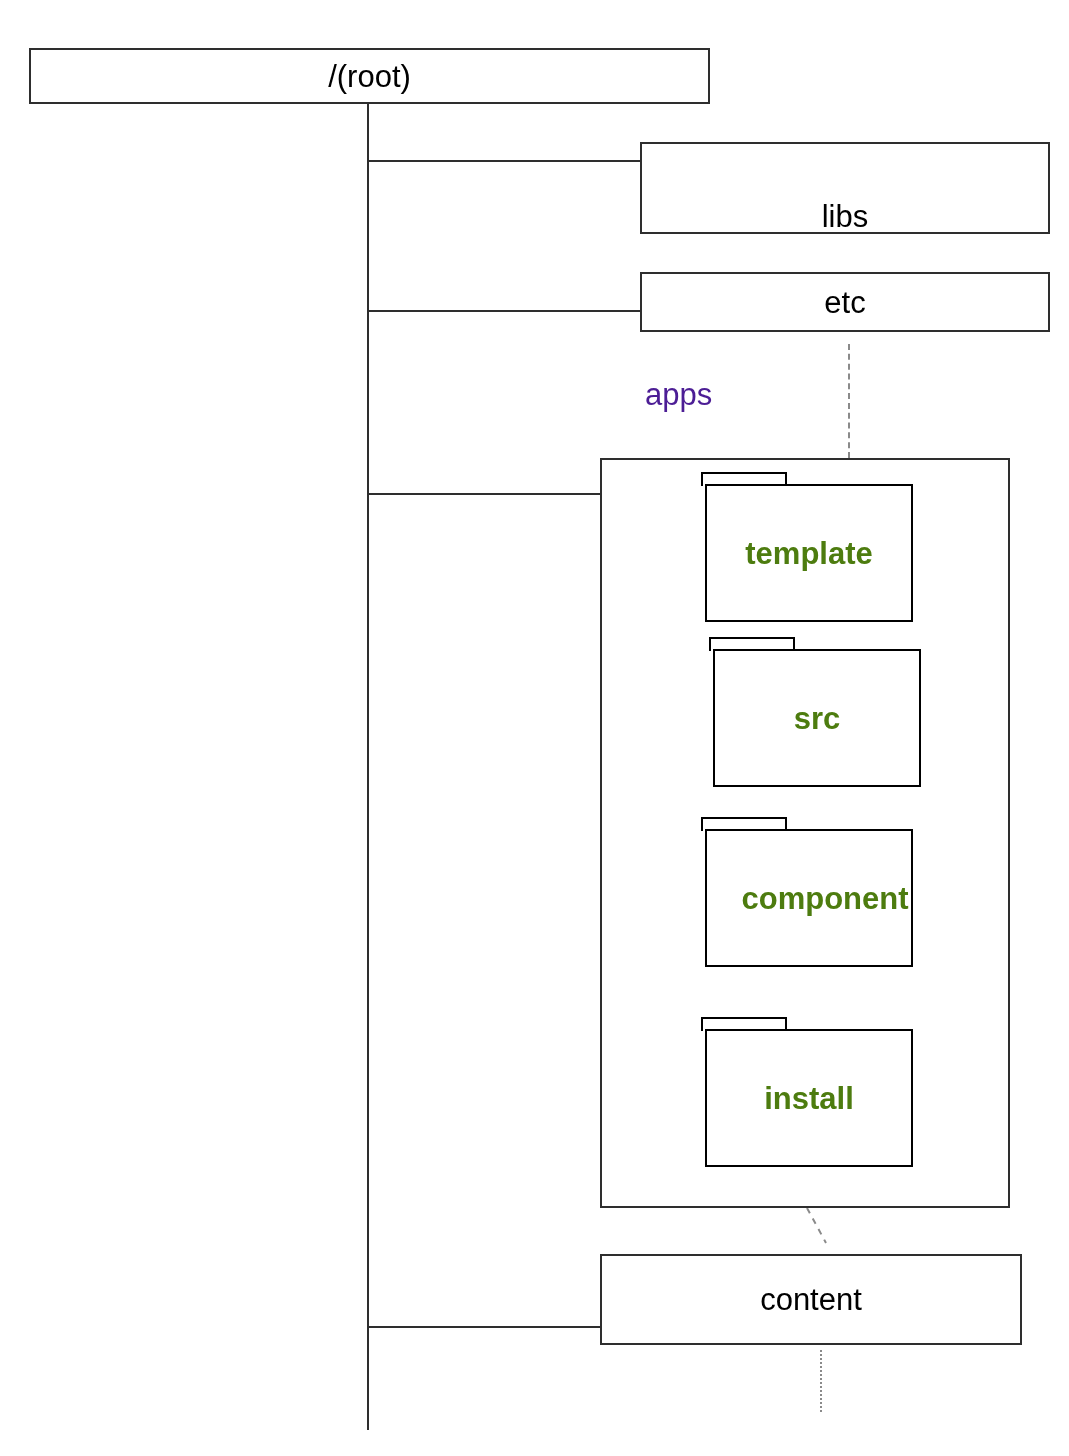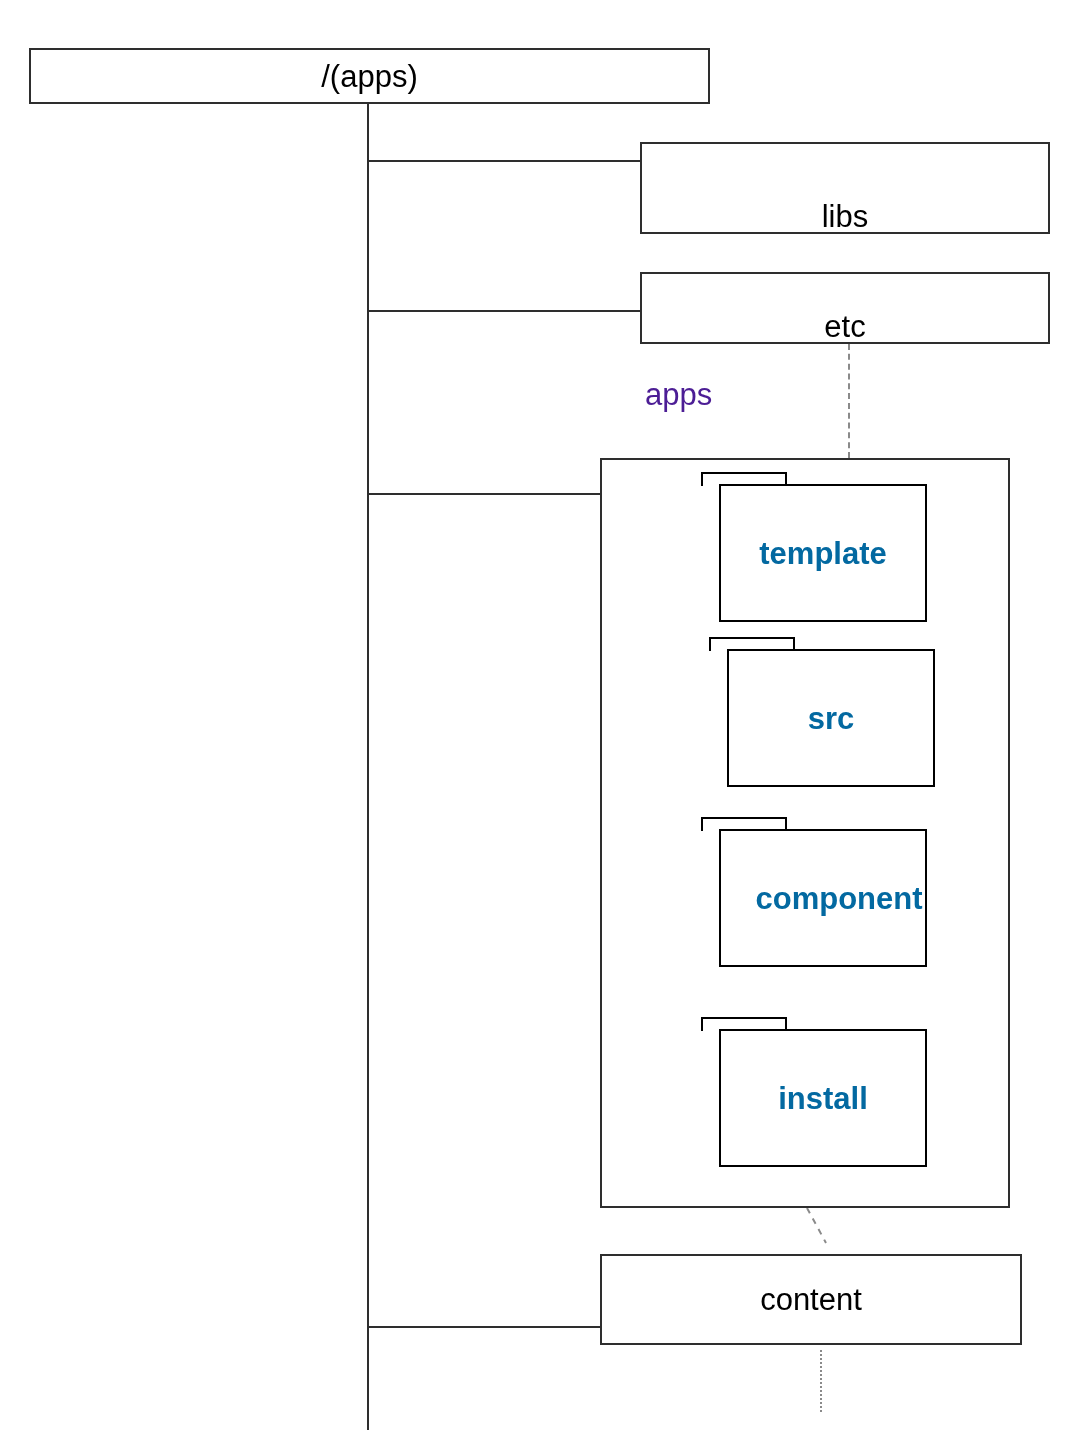--- a/index.html
+++ b/index.html
@@ -49,28 +49,28 @@
     position: absolute;
     left: 0;
     top: 0;
     box-sizing: border-box;
     border: 2px solid #000000;
     border-bottom: none;
     background: #ffffff;
   }
   .folder-body {
     position: absolute;
-    left: 18px;
+    left: 4px;
     box-sizing: border-box;
     border: 2px solid #000000;
     background: #ffffff;
     display: flex;
     align-items: center;
     justify-content: center;
-    color: #0369a1;
+    color: #4d7c0f;
     font-size: 31px;
     font-weight: bold;
     line-height: 1;
     white-space: nowrap;
   }
 
   
   .line-v {
     position: absolute;
     width: 0;
@@ -128,28 +128,28 @@
 
   <div class="line-v-dashed" style="left:848px; top:344px; height:114px;"></div>
 
   <svg class="diag-svg" viewBox="0 0 1069 1456">
     <line x1="807" y1="1208" x2="826" y2="1243" stroke="#8a8a8a" stroke-width="2" stroke-dasharray="6 6"></line>
   </svg>
 
   <div class="line-v-dotted" style="left:820px; top:1350px; height:62px;"></div>
 
   <div class="node-box" style="left:29px; top:48px; width:681px; height:56px;">
-    <span>/(apps)</span>
+    <span>/(root)</span>
   </div>
 
   <div class="node-box" style="left:640px; top:142px; width:410px; height:92px;align-items:flex-end;">
     <span>libs</span>
   </div>
 
-  <div class="node-box" style="left:640px; top:272px; width:410px; height:72px;align-items:flex-end;">
+  <div class="node-box" style="left:640px; top:272px; width:410px; height:60px;">
     <span>etc</span>
   </div>
 
   <div class="free-label" style="left:645px; top:379px;">apps</div>
 
   <div class="container-box" style="left:600px; top:458px; width:410px; height:750px;">
 
     <div class="folder" style="left:99px; top:12px; width:208px; height:150px;">
       <div class="folder-tab" style="width:86px; height:14px;"></div>
       <div class="folder-body" style="top:12px; width:208px; height:138px;">

